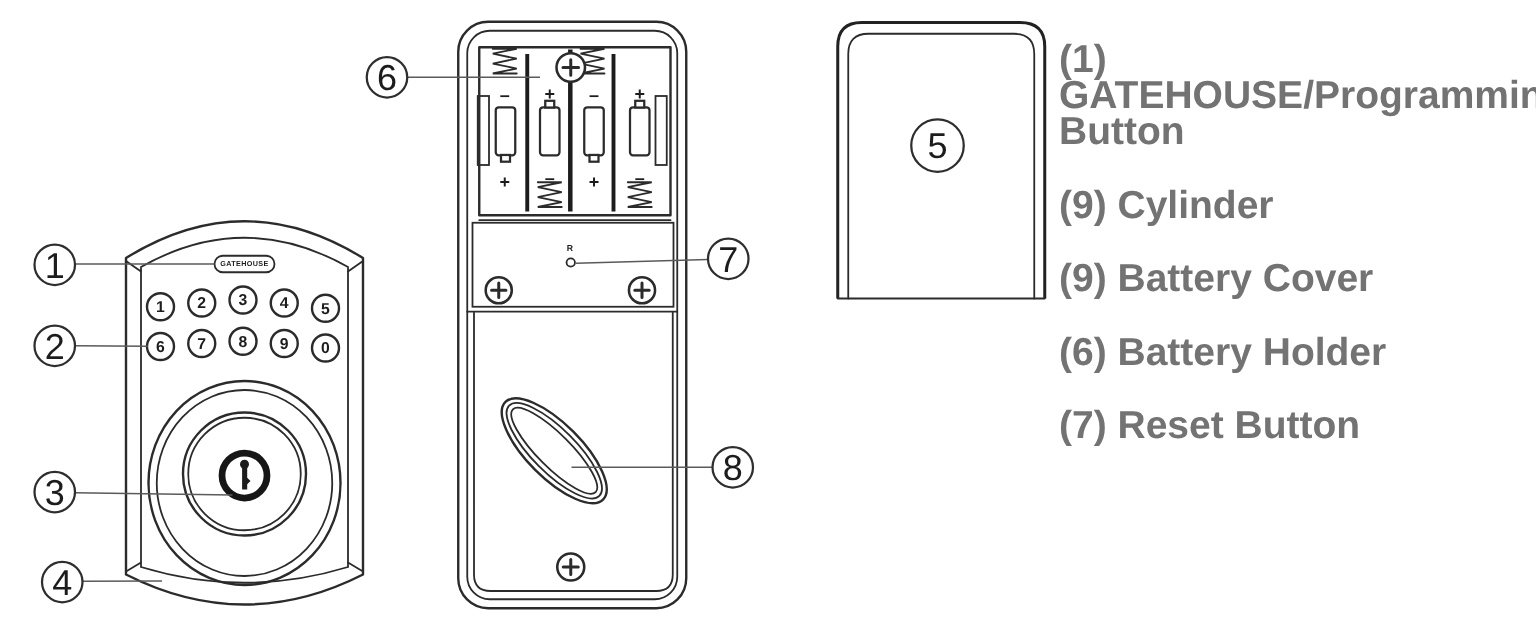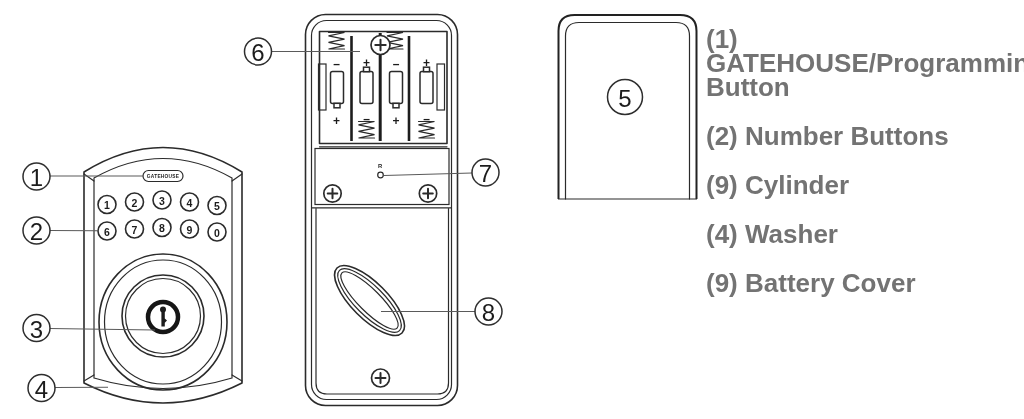--- a/index.html
+++ b/index.html
@@ -227,19 +227,19 @@
     </g>
     <g>
       <circle class="co-circle" cx="488.5" cy="311.5" r="13.5"></circle>
       <text class="co-num" x="488.5" y="312.5">8</text>
     </g>
   </g>
 </svg>
 
   <div id="legend">
     <div class="legend-item">(1) GATEHOUSE/Programming Button</div>
-    <div class="legend-item">(2) Number Buttons</div>
     <div class="legend-item">(9) Cylinder</div>
-    <div class="legend-item">(4) Washer</div>
     <div class="legend-item">(9) Battery Cover</div>
+    <div class="legend-item">(6) Battery Holder</div>
+    <div class="legend-item">(7) Reset Button</div>
   </div>
 
 </div>
 
 </body></html>

